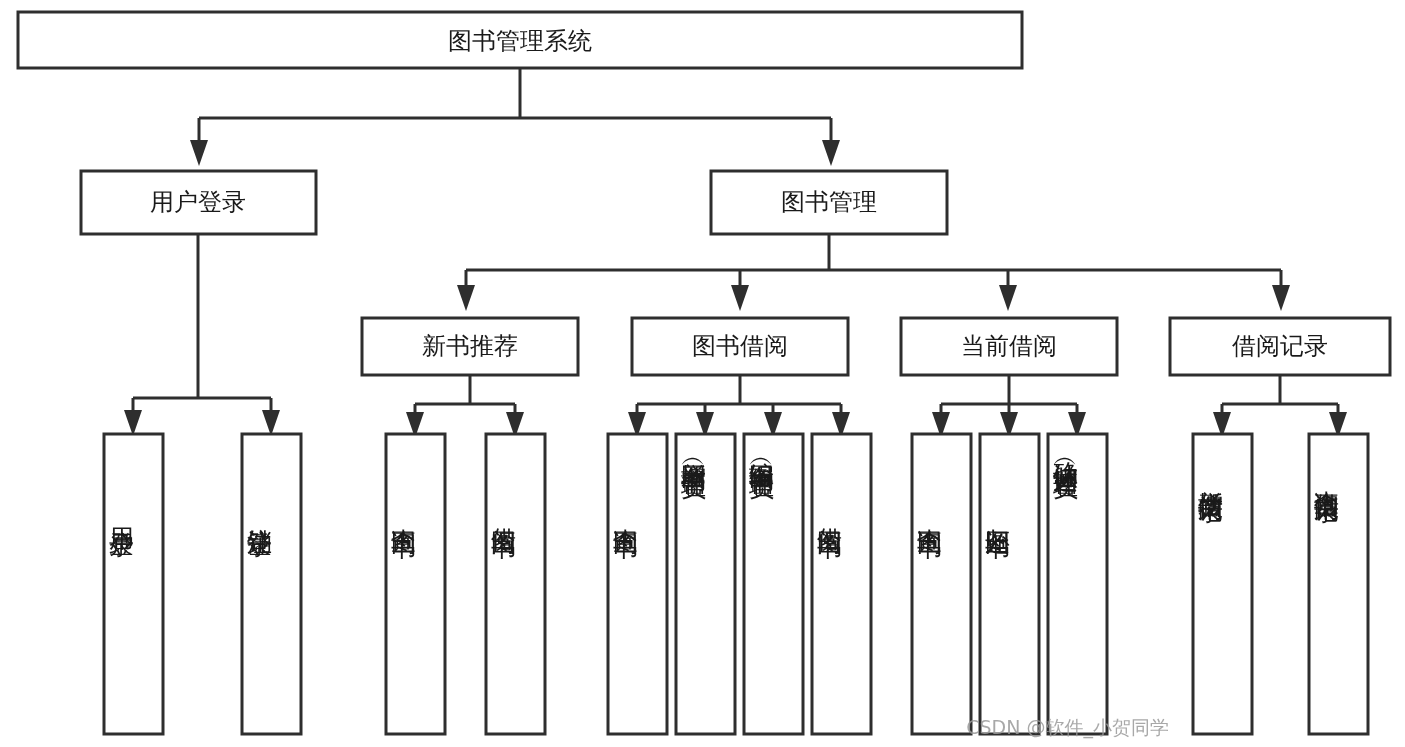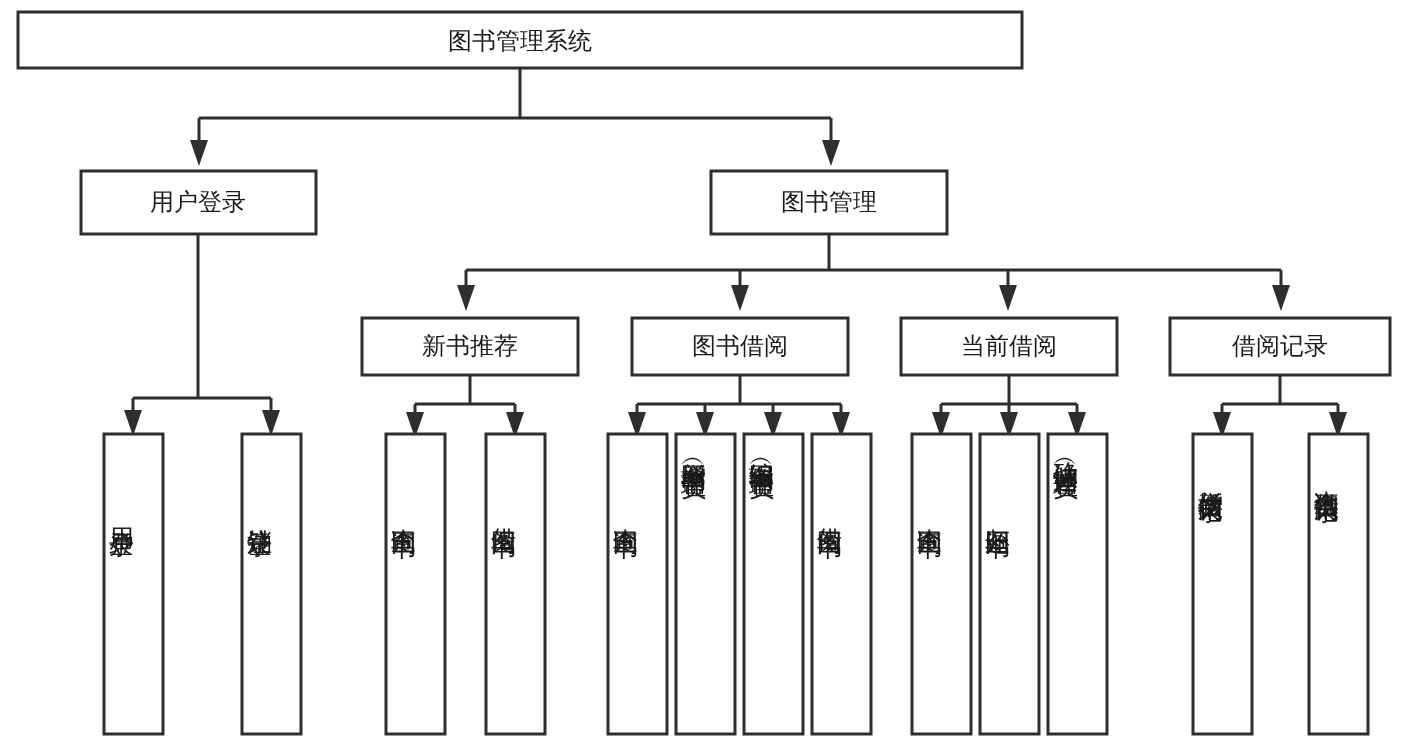--- a/index.html
+++ b/index.html
@@ -228,14 +228,15 @@
   <div class="leaf-label" style="left:748px; top:442px; height:290px;">编辑图书（管理员）</div>
   <div class="leaf-label" style="left:816px; top:508px; height:220px;">借阅图书</div>
 
   <div class="leaf-label" style="left:916px; top:508px; height:220px;">查询图书</div>
   <div class="leaf-label" style="left:984px; top:508px; height:220px;">归还图书</div>
   <div class="leaf-label" style="left:1052px; top:442px; height:290px;">确认归还（管理员）</div>
 
   <div class="leaf-label" style="left:1197px; top:470px; height:260px;">新增借阅记录</div>
   <div class="leaf-label" style="left:1313px; top:470px; height:260px;">查询借阅记录</div>
 
+  <div class="watermark">CSDN @软件_小贺同学</div>
 
 </div>
 
 </body></html>

